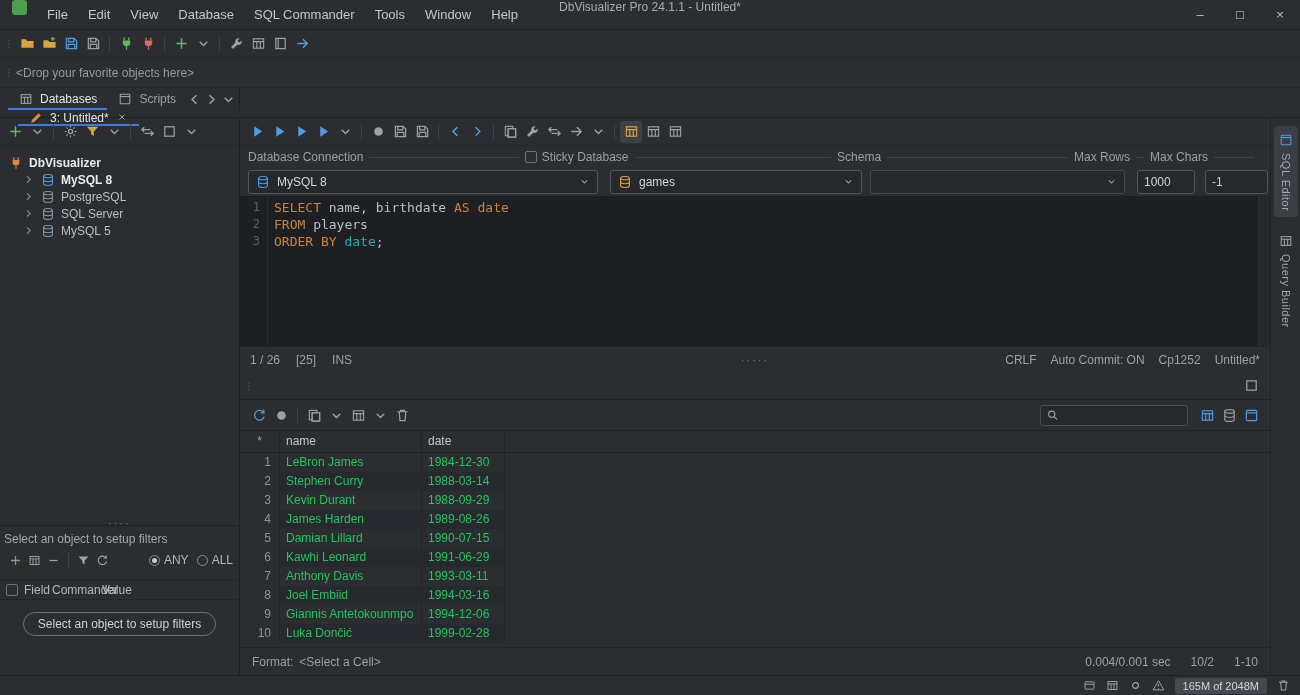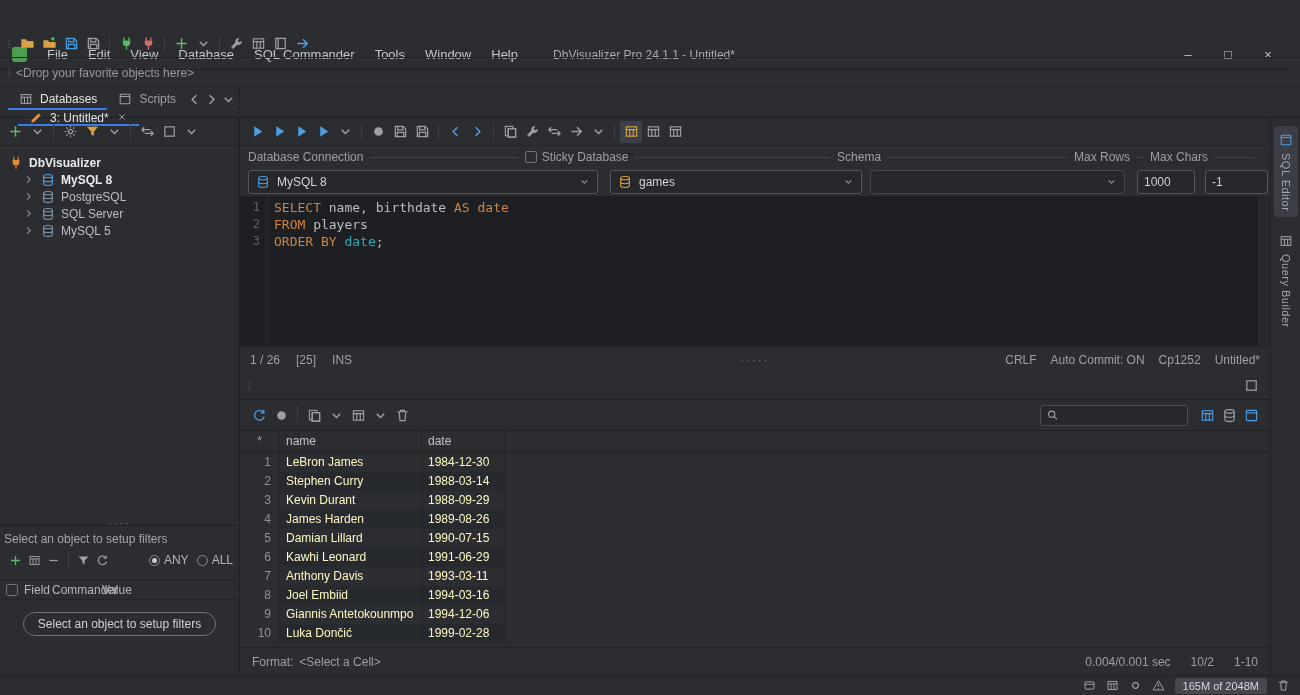--- a/index.html
+++ b/index.html
@@ -1,22 +1,22 @@
 <!DOCTYPE html>
 <html><head>
 <meta charset="utf-8">
 <style>
   html,body{margin:0;padding:0;background:#1e1f22;}
   *{box-sizing:border-box;}
   .app{position:relative;width:1300px;height:695px;background:#2b2d30;color:#bcbec4;
        font-family:"Liberation Sans",sans-serif;font-size:12px;overflow:hidden;user-select:none;}
 
   
-  .titlebar{position:absolute;left:0;top:0;right:12px;height:30px;display:flex;align-items:center;
-            border-bottom:1px solid #1f2123;margin-top:40px;}
+  .titlebar{position:absolute;left:0;top:0;right:0;height:30px;display:flex;
+            border-bottom:1px solid #1f2123;}
   .logo{width:15px;height:15px;border-radius:3px;background:#4d9e4f;margin:0 10px 0 12px;flex:0 0 auto;}
   .menu{display:flex;align-items:center;height:100%;}
   .menu-item{padding:0 10px;line-height:30px;font-size:13px;color:#c3c6cb;cursor:default;}
   .win-title{position:absolute;left:0;right:0;text-align:center;color:#a8abb0;font-size:12px;pointer-events:none;}
   .win-controls{margin-left:auto;display:flex;height:100%;}
   .wbtn{width:40px;height:100%;display:flex;align-items:center;justify-content:center;color:#c2c5ca;font-size:13px;}
 
   
   .main-toolbar{position:absolute;left:0;top:30px;right:0;height:28px;display:flex;align-items:center;
                 padding-left:4px;border-bottom:1px solid #242629;}
@@ -125,21 +125,21 @@
   .search input{flex:1;min-width:0;border:0;background:transparent;color:#cdd0d5;outline:none;
                 font-family:"Liberation Sans",sans-serif;font-size:12px;}
   .grid{flex:1;display:flex;flex-direction:column;overflow:hidden;border-top:1px solid #1f2123;}
   .grid-header{display:flex;height:22px;flex:0 0 auto;border-bottom:1px solid #1f2123;background:#2b2d30;color:#c2c5ca;}
   .gh{line-height:21px;padding:0 6px;border-right:1px solid #222427;}
   .gh.c0{width:40px;text-align:center;color:#9da0a6;}
   .gh.c1{width:142px;}
   .gh.c2{width:83px;}
   .gh.filler{flex:1;border-right:none;}
   .grid-row{display:flex;height:19px;flex:0 0 auto;}
-  .gc{line-height:19px;padding:0 6px;border-right:1px solid #232529;white-space:nowrap;overflow:hidden;color:#fef9c3;}
+  .gc{line-height:19px;padding:0 6px;border-right:1px solid #232529;white-space:nowrap;overflow:hidden;color:#22c55e;}
   .gc.c0{width:40px;text-align:right;padding-right:8px;color:#8f9399;}
   .gc.c1{width:142px;}
   .gc.c2{width:83px;}
   .gc.filler{flex:1;border-right:none;}
   .grid-row.stripe .gc.c1,.grid-row.stripe .gc.c2{background:#26292d;}
   .format-row{height:28px;flex:0 0 auto;display:flex;align-items:center;padding:0 12px;color:#9aa0a6;
               border-top:1px solid #222427;gap:6px;}
   .res-stats{margin-left:auto;display:flex;gap:20px;}
 
   

